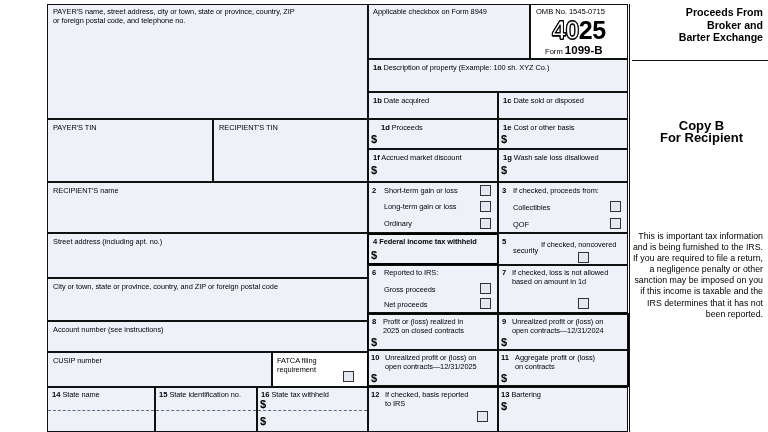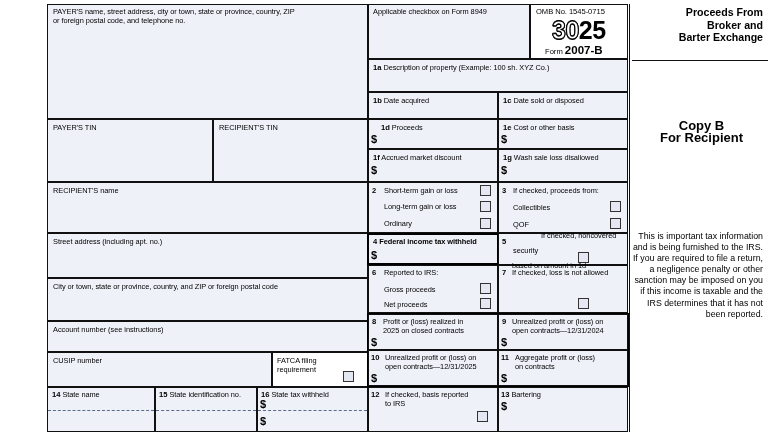--- a/index.html
+++ b/index.html
@@ -161,25 +161,25 @@
   <div class="dollar" style="left:260px; top:399px;">$</div>
   <div class="dashline" style="left:258px; top:410px; width:109px;"></div>
   <div class="dollar" style="left:260px; top:416px;">$</div>
 
   <div class="bx" style="left:368px; top:4px; width:162px; height:55px;"></div>
   <div class="lbl" style="left:373px; top:7px;">Applicable checkbox on Form 8949</div>
 
   <div class="bx white" style="left:530px; top:4px; width:98px; height:55px;"></div>
   <div class="lbl omb" style="left:536px; top:7px;">OMB No. 1545-0715</div>
   <div class="year" style="left:552px; top:18px;">
-    <span class="hollow">30</span><span>25</span>
+    <span class="hollow">40</span><span>25</span>
   </div>
   <div class="formno" style="left:545px; top:45px;">
     <span>Form</span>
-    <span class="big">2007-B</span>
+    <span class="big">1099-B</span>
   </div>
 
   <div class="bx" style="left:368px; top:59px; width:260px; height:33px;"></div>
   <div class="lbl" style="left:373px; top:63px;">
     <span class="num">1a</span>
     <span>Description of property (Example: 100 sh. XYZ Co.)</span>
   </div>
 
   <div class="bx" style="left:368px; top:92px; width:130px; height:27px;"></div>
   <div class="lbl" style="left:373px; top:96px;">
@@ -240,36 +240,36 @@
 
   <div class="bx thick" style="left:367px; top:233px; width:132px; height:32px;"></div>
   <div class="lbl" style="left:373px; top:237px;">
     <span class="num">4</span>
     <span style="font-weight:bold;">Federal income tax withheld</span>
   </div>
   <div class="dollar" style="left:371px; top:250px;">$</div>
 
   <div class="bx" style="left:498px; top:233px; width:130px; height:32px;"></div>
   <div class="lbl num" style="left:502px; top:237px;">5</div>
-  <div class="lbl" style="left:513px; top:231px;padding-left:28px;">If checked, noncovered</div>
+  <div class="lbl" style="left:513px; top:240px;padding-left:28px;">If checked, noncovered</div>
   <div class="lbl" style="left:513px; top:246px;">security</div>
   <div class="ckbx" style="left:578px; top:252px;"></div>
 
   <div class="bx" style="left:368px; top:265px; width:130px; height:48px;"></div>
   <div class="lbl num" style="left:372px; top:268px;">6</div>
   <div class="lbl" style="left:384px; top:268px;">Reported to IRS:</div>
   <div class="lbl" style="left:384px; top:285px;">Gross proceeds</div>
   <div class="ckbx" style="left:480px; top:283px;"></div>
   <div class="lbl" style="left:384px; top:300px;">Net proceeds</div>
   <div class="ckbx" style="left:480px; top:298px;"></div>
 
   <div class="bx" style="left:498px; top:265px; width:130px; height:48px;"></div>
   <div class="lbl num" style="left:502px; top:268px;">7</div>
   <div class="lbl" style="left:512px; top:268px;">If checked, loss is not allowed</div>
-  <div class="lbl" style="left:512px; top:261px;text-align:center;">based on amount in 1d</div>
+  <div class="lbl" style="left:512px; top:277px;text-align:center;">based on amount in 1d</div>
   <div class="ckbx" style="left:578px; top:298px;"></div>
 
   <div class="bx thick" style="left:367px; top:313px; width:262px; height:74px;"></div>
 
   <div class="bx" style="left:368px; top:314px; width:130px; height:36px;"></div>
   <div class="lbl num" style="left:372px; top:317px;">8</div>
   <div class="lbl" style="left:383px; top:317px;">Profit or (loss) realized in</div>
   <div class="lbl" style="left:383px; top:326px;">2025 on closed contracts</div>
   <div class="dollar" style="left:371px; top:337px;">$</div>
 

